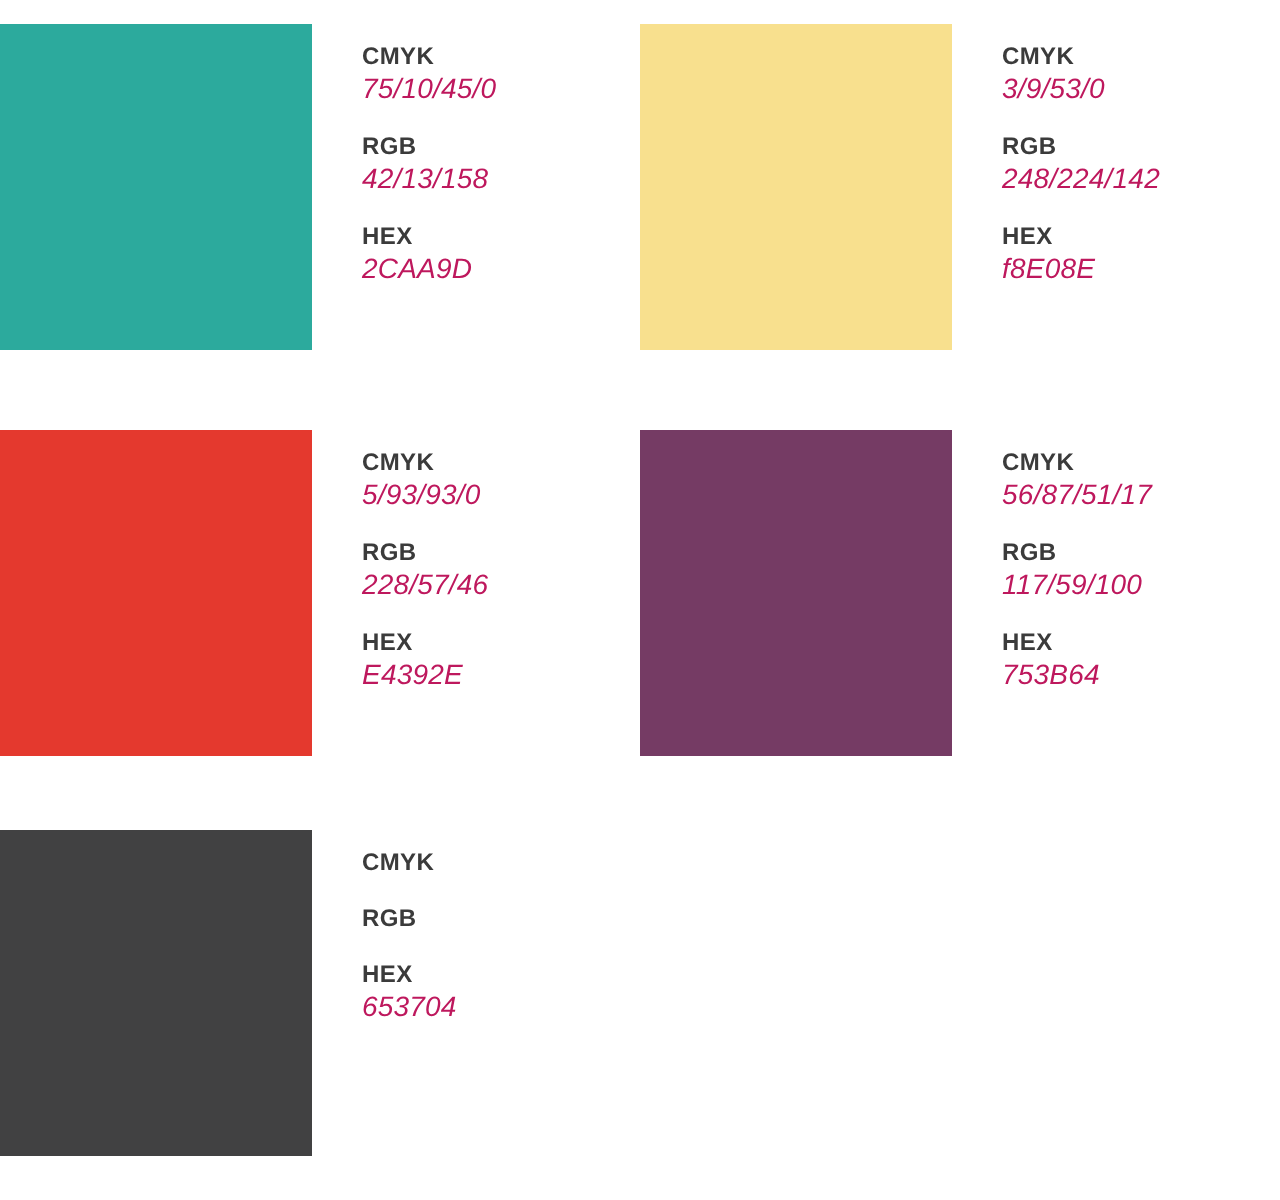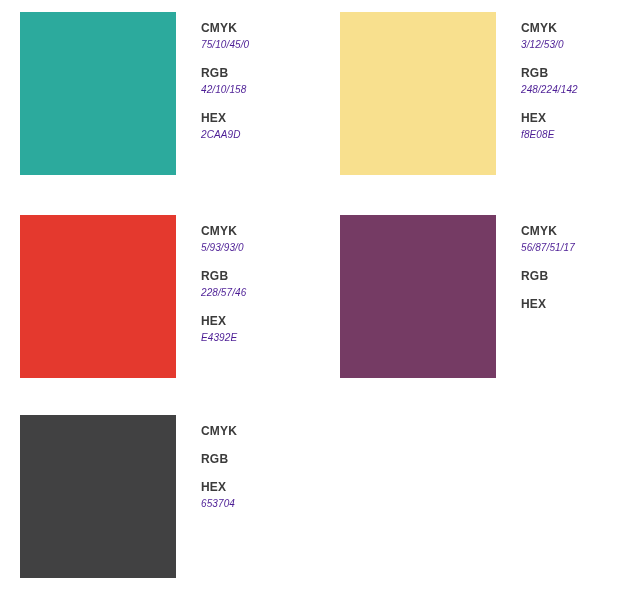--- a/index.html
+++ b/index.html
@@ -25,21 +25,20 @@
     flex-direction: row;
     width: 640px;
   }
 
   .swatch-cell {
     display: flex;
     flex-direction: row;
     align-items: flex-start;
     width: 325px;
     box-sizing: border-box;
-    padding-left: 20px;
   }
 
   .swatch-cell.empty-cell {
     width: 325px;
   }
 
   .color-chip {
     width: 156px;
     height: 163px;
     flex: 0 0 auto;
@@ -62,23 +61,23 @@
   .spec-label {
     font-weight: bold;
     font-size: 12px;
     line-height: 15px;
     color: #3b3b3b;
     letter-spacing: 0.2px;
   }
 
   .spec-value {
     font-style: italic;
-    font-size: 10px;
+    font-size: 14px;
     line-height: 17px;
-    color: #4c1d95;
+    color: #be185d;
     letter-spacing: 0.1px;
     white-space: nowrap;
   }
 
   .row-gap-a { height: 40px; }
   .row-gap-b { height: 37px; }
   .top-pad { height: 12px; }
 </style>
 </head>
 <body>
@@ -91,35 +90,35 @@
 
     <div class="swatch-cell">
       <div class="color-chip" style="background-color:#2CAA9D;"></div>
       <div class="spec-list">
         <div class="spec-group">
           <div class="spec-label">CMYK</div>
           <div class="spec-value">75/10/45/0</div>
         </div>
         <div class="spec-group">
           <div class="spec-label">RGB</div>
-          <div class="spec-value">42/10/158</div>
+          <div class="spec-value">42/13/158</div>
         </div>
         <div class="spec-group">
           <div class="spec-label">HEX</div>
           <div class="spec-value">2CAA9D</div>
         </div>
       </div>
     </div>
 
     <div class="swatch-cell">
       <div class="color-chip" style="background-color:#F8E08E;"></div>
       <div class="spec-list">
         <div class="spec-group">
           <div class="spec-label">CMYK</div>
-          <div class="spec-value">3/12/53/0</div>
+          <div class="spec-value">3/9/53/0</div>
         </div>
         <div class="spec-group">
           <div class="spec-label">RGB</div>
           <div class="spec-value">248/224/142</div>
         </div>
         <div class="spec-group">
           <div class="spec-label">HEX</div>
           <div class="spec-value">f8E08E</div>
         </div>
       </div>
@@ -151,23 +150,25 @@
 
     <div class="swatch-cell">
       <div class="color-chip" style="background-color:#753B64;"></div>
       <div class="spec-list">
         <div class="spec-group">
           <div class="spec-label">CMYK</div>
           <div class="spec-value">56/87/51/17</div>
         </div>
         <div class="spec-group">
           <div class="spec-label">RGB</div>
+          <div class="spec-value">117/59/100</div>
         </div>
         <div class="spec-group">
           <div class="spec-label">HEX</div>
+          <div class="spec-value">753B64</div>
         </div>
       </div>
     </div>
 
   </div>
 
   <div class="row-gap-b"></div>
 
   <div class="swatch-row">
 

